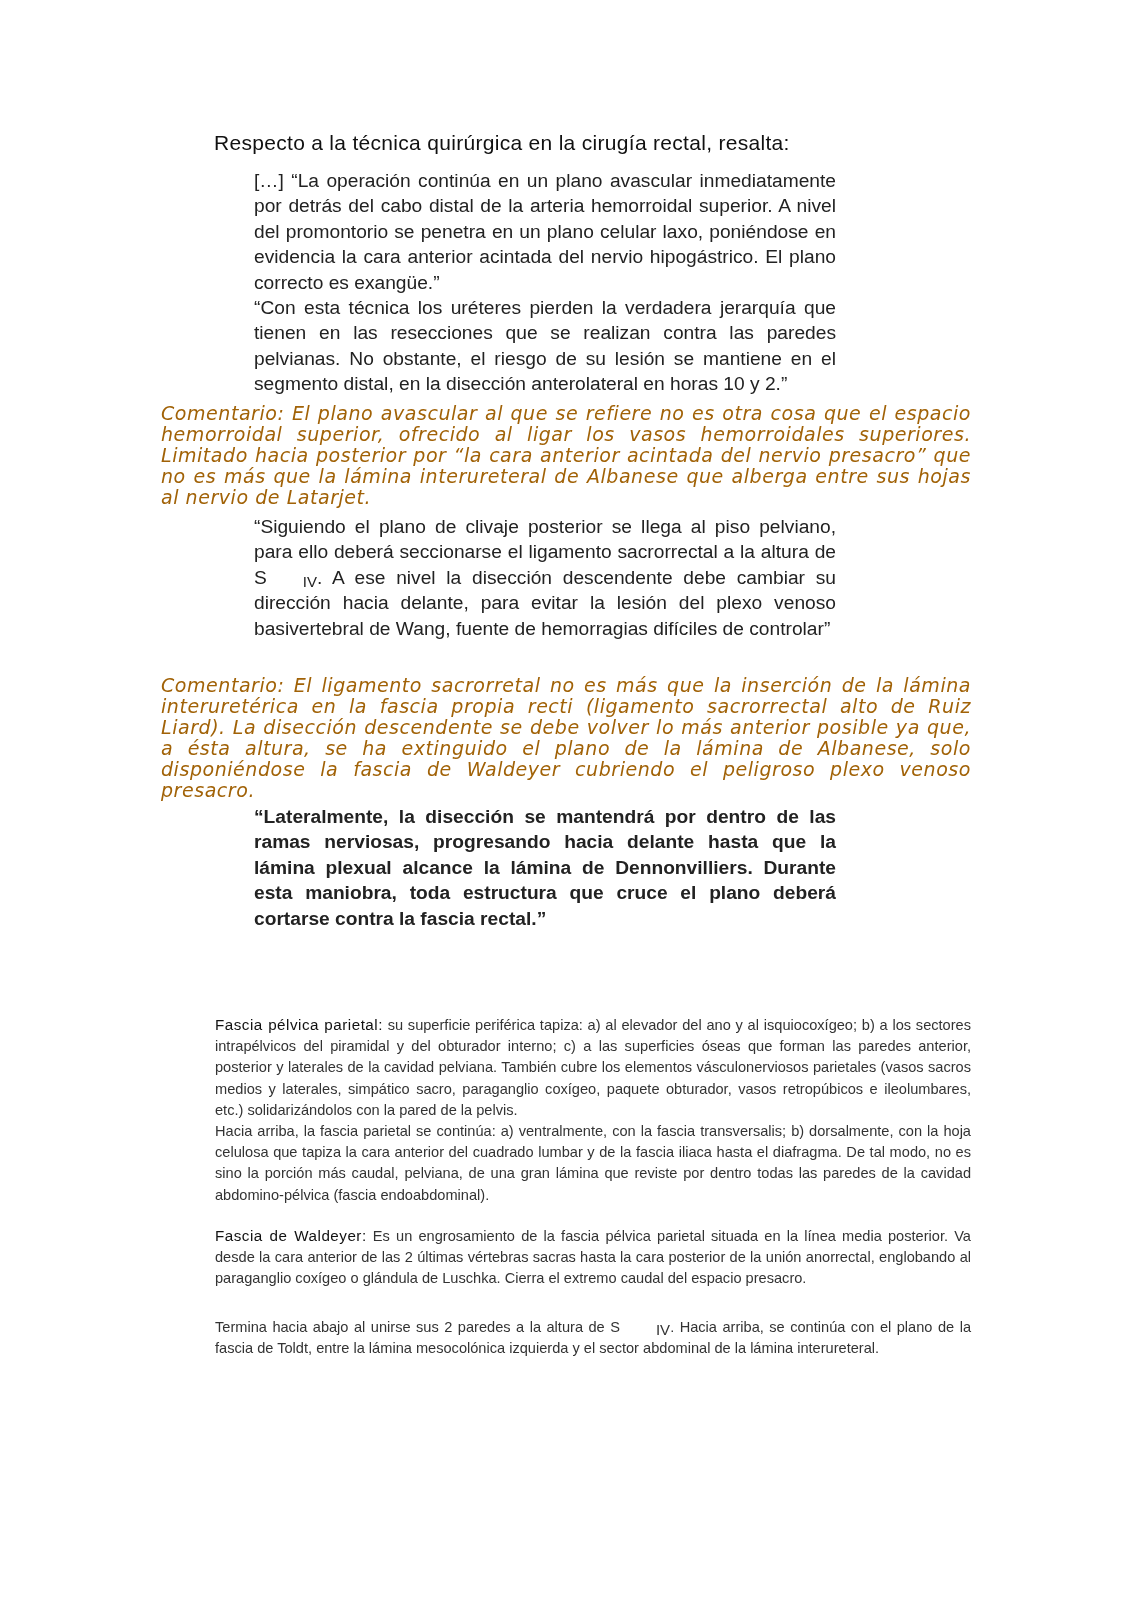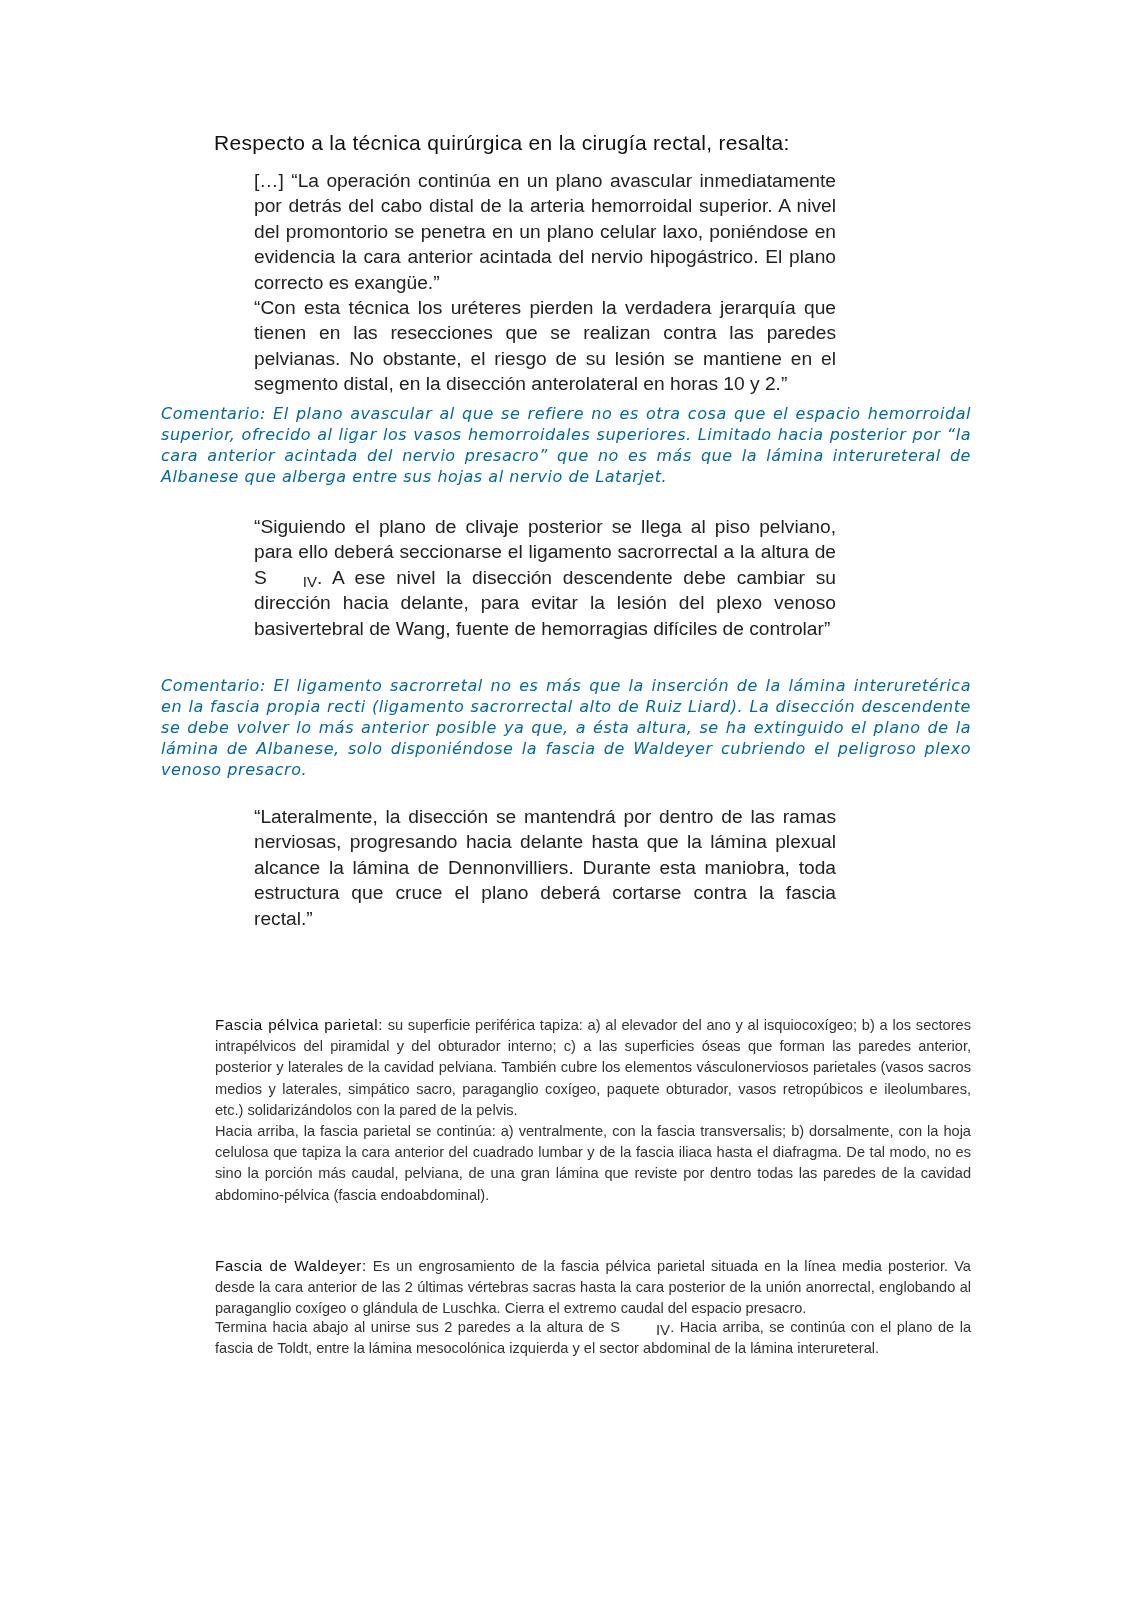--- a/index.html
+++ b/index.html
@@ -11,22 +11,22 @@
     letter-spacing: 0.3px; margin: 0; font-weight: normal;
   }
   .quote {
     position: absolute; left: 254px; width: 582px;
     font-family: "Liberation Sans", sans-serif; font-size: 19.2px; line-height: 25.4px;
     color: #222; text-align: justify; margin: 0; font-weight: 300;
   }
   .quote p { margin: 0; text-align: justify; text-align-last: left; }
   .comment {
     position: absolute; left: 161px; width: 810px;
-    font-family: "DejaVu Sans", sans-serif; font-style: italic; font-size: 16px;
-    line-height: 21px; color: #0369a1; text-align: justify; margin: 0; letter-spacing: 0.55px;
+    font-family: "DejaVu Sans", sans-serif; font-style: italic; font-size: 19px;
+    line-height: 21px; color: #a16207; text-align: justify; margin: 0; letter-spacing: 0.55px;
   }
   .h2 {
     position: absolute; left: 161px; top: 975px;
     font-family: "Liberation Sans", sans-serif; font-size: 21px; color: #111;
     letter-spacing: 0.4px; margin: 0; font-weight: normal;
   }
   .concept {
     position: absolute; left: 215px; width: 756px;
     font-family: "Liberation Sans", sans-serif; font-size: 14.6px; line-height: 21.2px;
     color: #333; text-align: justify; margin: 0;
@@ -48,31 +48,31 @@
   </div>
 
   <p class="comment" style="top:403px;">Comentario: El plano avascular al que se refiere no es otra cosa que el espacio hemorroidal superior, ofrecido al ligar los vasos hemorroidales superiores. Limitado hacia posterior por “la cara anterior acintada del nervio presacro” que no es más que la lámina interureteral de Albanese que alberga entre sus hojas al nervio de Latarjet.</p>
 
   <div class="quote" style="top:514px;">
     <p><span>“Siguiendo el plano de clivaje posterior se llega al piso pelviano, para ello deberá seccionarse el ligamento sacrorrectal a la altura de S</span><sub>IV</sub><span>. A ese nivel la disección descendente debe cambiar su dirección hacia delante, para evitar la lesión del plexo venoso basivertebral de Wang, fuente de hemorragias difíciles de controlar”</span></p>
   </div>
 
   <p class="comment" style="top:675px;">Comentario: El ligamento sacrorretal no es más que la inserción de la lámina interuretérica en la fascia propia recti (ligamento sacrorrectal alto de Ruiz Liard). La disección descendente se debe volver lo más anterior posible ya que, a ésta altura, se ha extinguido el plano de la lámina de Albanese, solo disponiéndose la fascia de Waldeyer cubriendo el peligroso plexo venoso presacro.</p>
 
-  <div class="quote" style="top:804px;">
+  <div class="quote" style="top:804px;font-weight:bold;">
     <p>“Lateralmente, la disección se mantendrá por dentro de las ramas nerviosas, progresando hacia delante hasta que la lámina plexual alcance la lámina de Dennonvilliers. Durante esta maniobra, toda estructura que cruce el plano deberá cortarse contra la fascia rectal.”</p>
   </div>
 
 
   <div class="concept" style="top:1014px;">
     <p><span class="term">Fascia pélvica parietal:</span><span> su superficie periférica tapiza: a) al elevador del ano y al isquiocoxígeo; b) a los sectores intrapélvicos del piramidal y del obturador interno; c) a las superficies óseas que forman las paredes anterior, posterior y laterales de la cavidad pelviana. También cubre los elementos vásculonerviosos parietales (vasos sacros medios y laterales, simpático sacro, paraganglio coxígeo, paquete obturador, vasos retropúbicos e ileolumbares, etc.) solidarizándolos con la pared de la pelvis.</span></p>
     <p>Hacia arriba, la fascia parietal se continúa: a) ventralmente, con la fascia transversalis; b) dorsalmente, con la hoja celulosa que tapiza la cara anterior del cuadrado lumbar y de la fascia iliaca hasta el diafragma. De tal modo, no es sino la porción más caudal, pelviana, de una gran lámina que reviste por dentro todas las paredes de la cavidad abdomino-pélvica (fascia endoabdominal).</p>
   </div>
 
-  <div class="concept" style="top:1225px;margin-top:30px;">
+  <div class="concept" style="top:1225px;">
     <p><span class="term">Fascia de Waldeyer:</span><span> Es un engrosamiento de la fascia pélvica parietal situada en la línea media posterior. Va desde la cara anterior de las 2 últimas vértebras sacras hasta la cara posterior de la unión anorrectal, englobando al paraganglio coxígeo o glándula de Luschka. Cierra el extremo caudal del espacio presacro.</span></p>
   </div>
 
   <div class="concept" style="top:1317px;">
     <p><span>Termina hacia abajo al unirse sus 2 paredes a la altura de S</span><sub>IV</sub><span>. Hacia arriba, se continúa con el plano de la fascia de Toldt, entre la lámina mesocolónica izquierda y el sector abdominal de la lámina interureteral.</span></p>
   </div>
 
 </div>
 
 </body></html>

